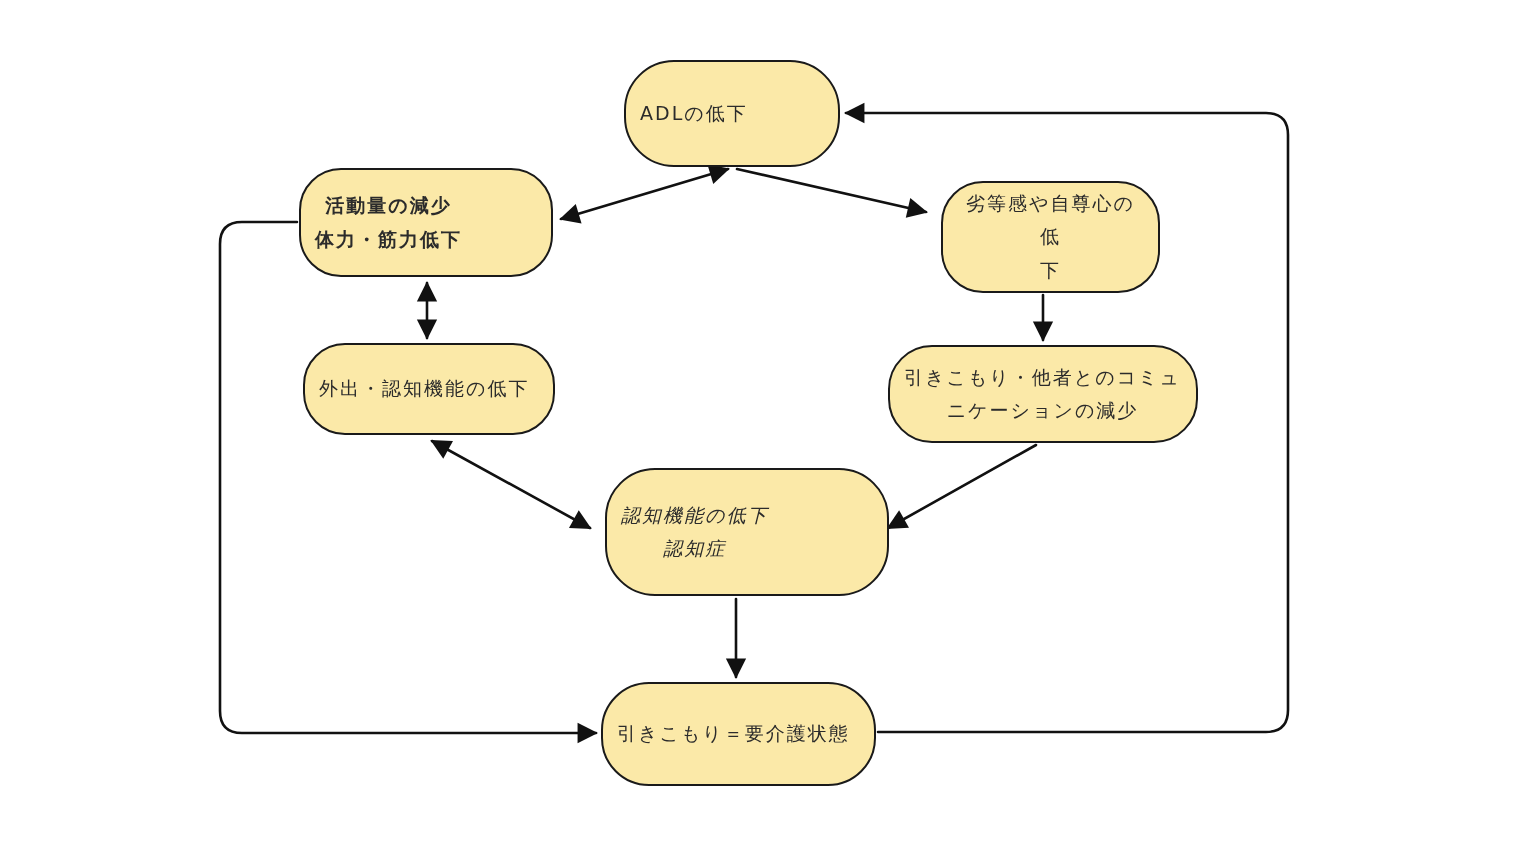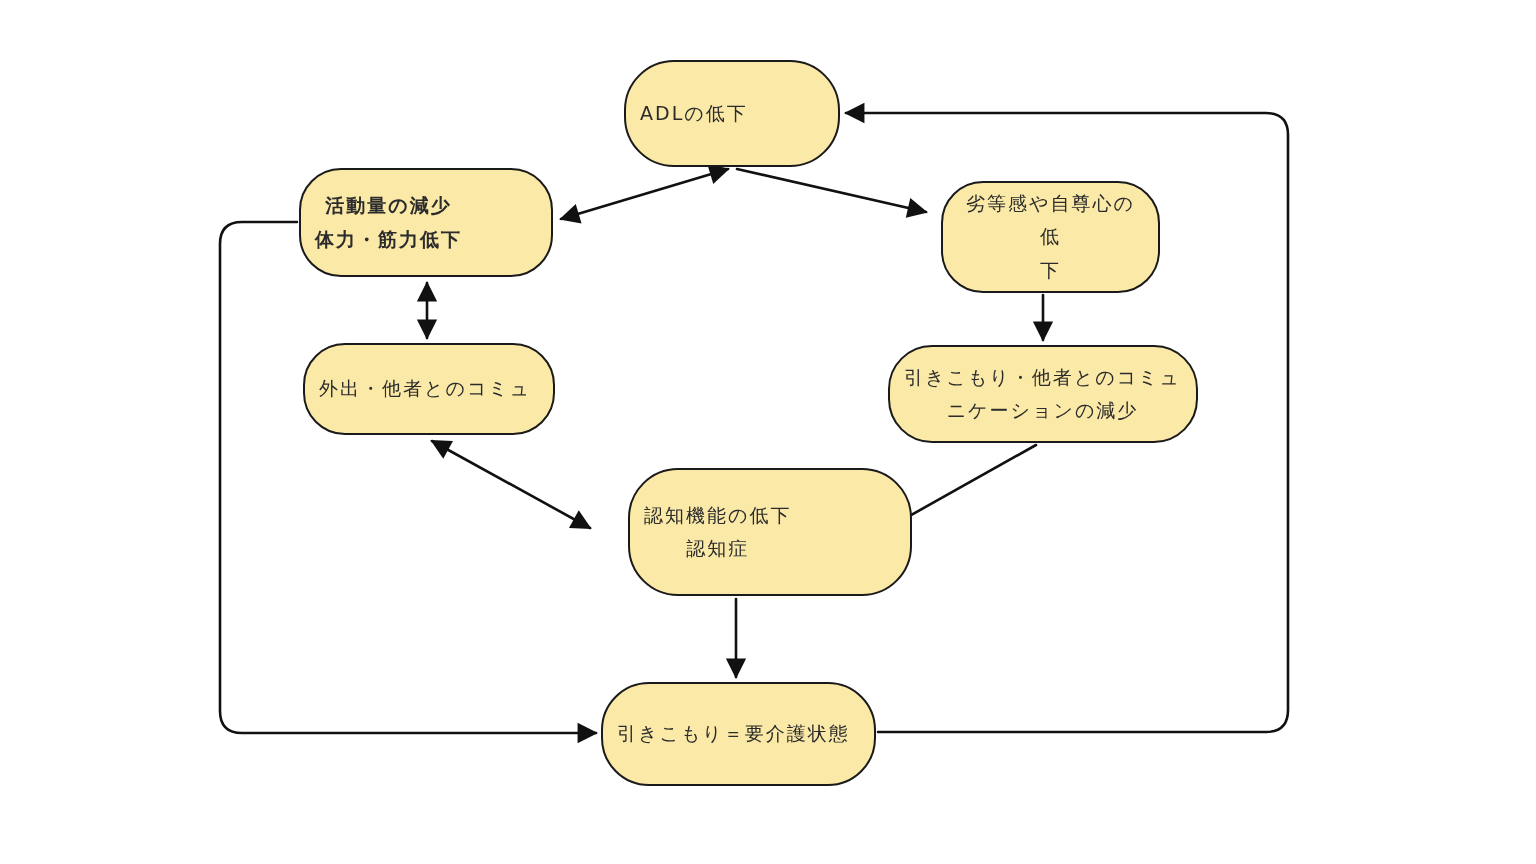--- a/index.html
+++ b/index.html
@@ -51,21 +51,21 @@
     line-height: 1.75;
     letter-spacing: 2px;
     white-space: pre-line;
     padding: 4px 14px;
   }
   .node-adl        { left: 624px; top:  60px; width: 216px; height: 107px; border-radius: 50px; }
   .node-activity   { left: 299px; top: 168px; width: 254px; height: 109px; border-radius: 42px; font-weight: bold; }
   .node-inferiority{ left: 933px; top: 181px; width: 219px; height: 112px; border-radius: 42px; margin-left: 8px; }
   .node-outing     { left: 303px; top: 343px; width: 252px; height:  92px; border-radius: 42px; }
   .node-hikikomori { left: 888px; top: 345px; width: 310px; height:  98px; border-radius: 44px; }
-  .node-cognitive  { left: 628px; top: 468px; width: 284px; height: 128px; border-radius: 50px; }
+  .node-cognitive  { left: 605px; top: 468px; width: 284px; height: 128px; border-radius: 50px; font-style: italic; }
   .node-bedridden  { left: 601px; top: 682px; width: 275px; height: 104px; border-radius: 48px; }
 </style>
 </head>
 <body>
 
 <div class="canvas">
 
   <svg class="edges-layer" width="1536" height="864" viewBox="0 0 1536 864" xmlns="http://www.w3.org/2000/svg">
     <defs>
       <marker id="ah" viewBox="0 0 12 12" refX="10.5" refY="6" markerWidth="8.5" markerHeight="8.5" orient="auto">
@@ -103,21 +103,21 @@
     <span>活動量の減少
 体力・筋力低下</span>
   </div>
 
   <div class="node node-inferiority">
     <span>劣等感や自尊心の低
 下</span>
   </div>
 
   <div class="node node-outing">
-    <span>外出・他者とのコミュ</span>
+    <span>外出・認知機能の低下</span>
   </div>
 
   <div class="node node-hikikomori">
     <span>引きこもり・他者とのコミュ
 ニケーションの減少</span>
   </div>
 
   <div class="node node-cognitive">
     <span>認知機能の低下
 認知症</span>

